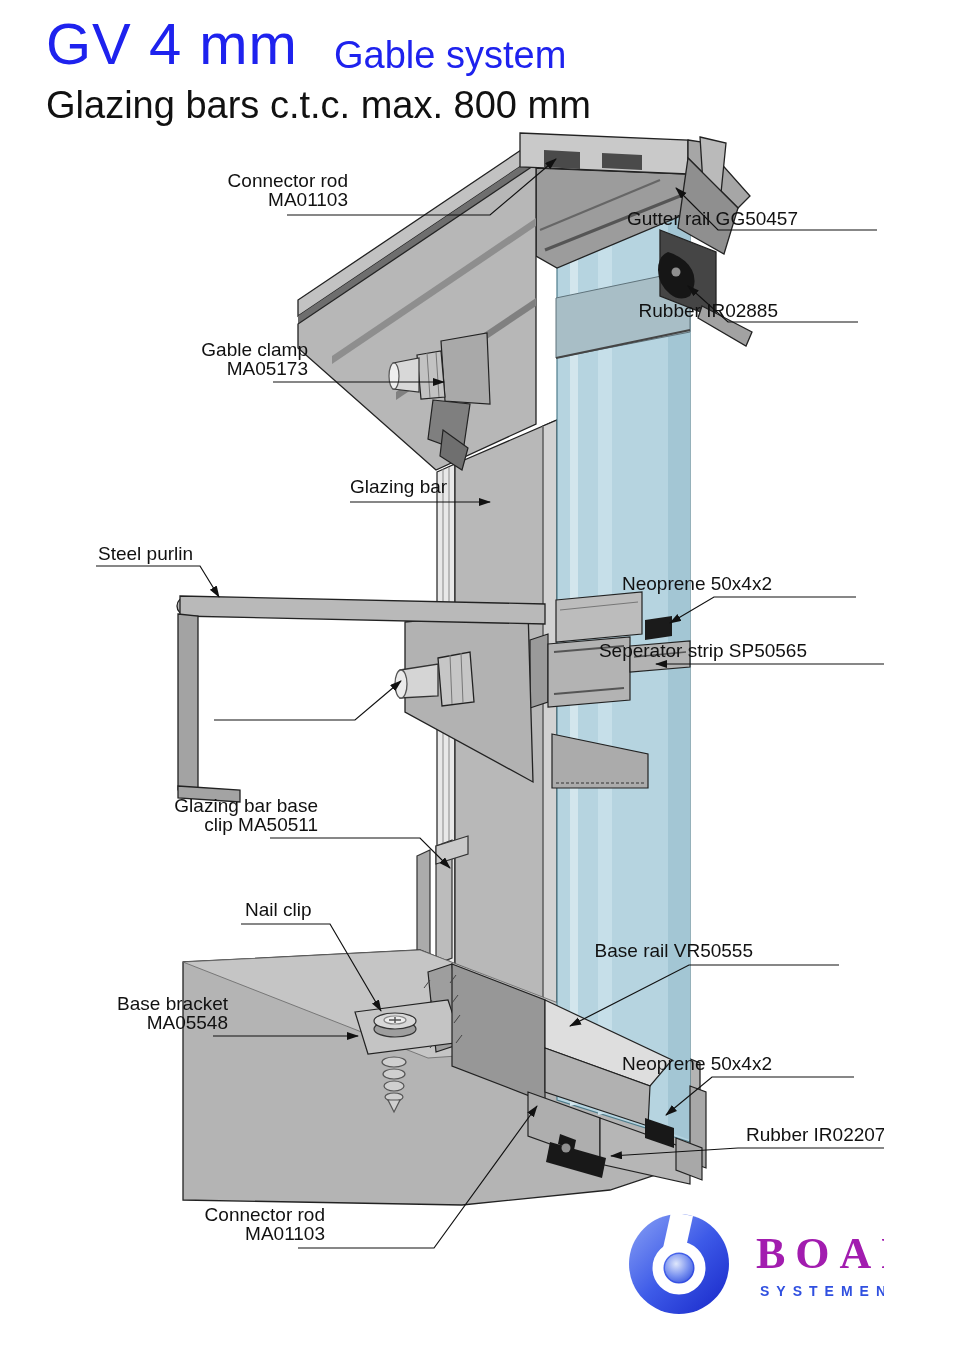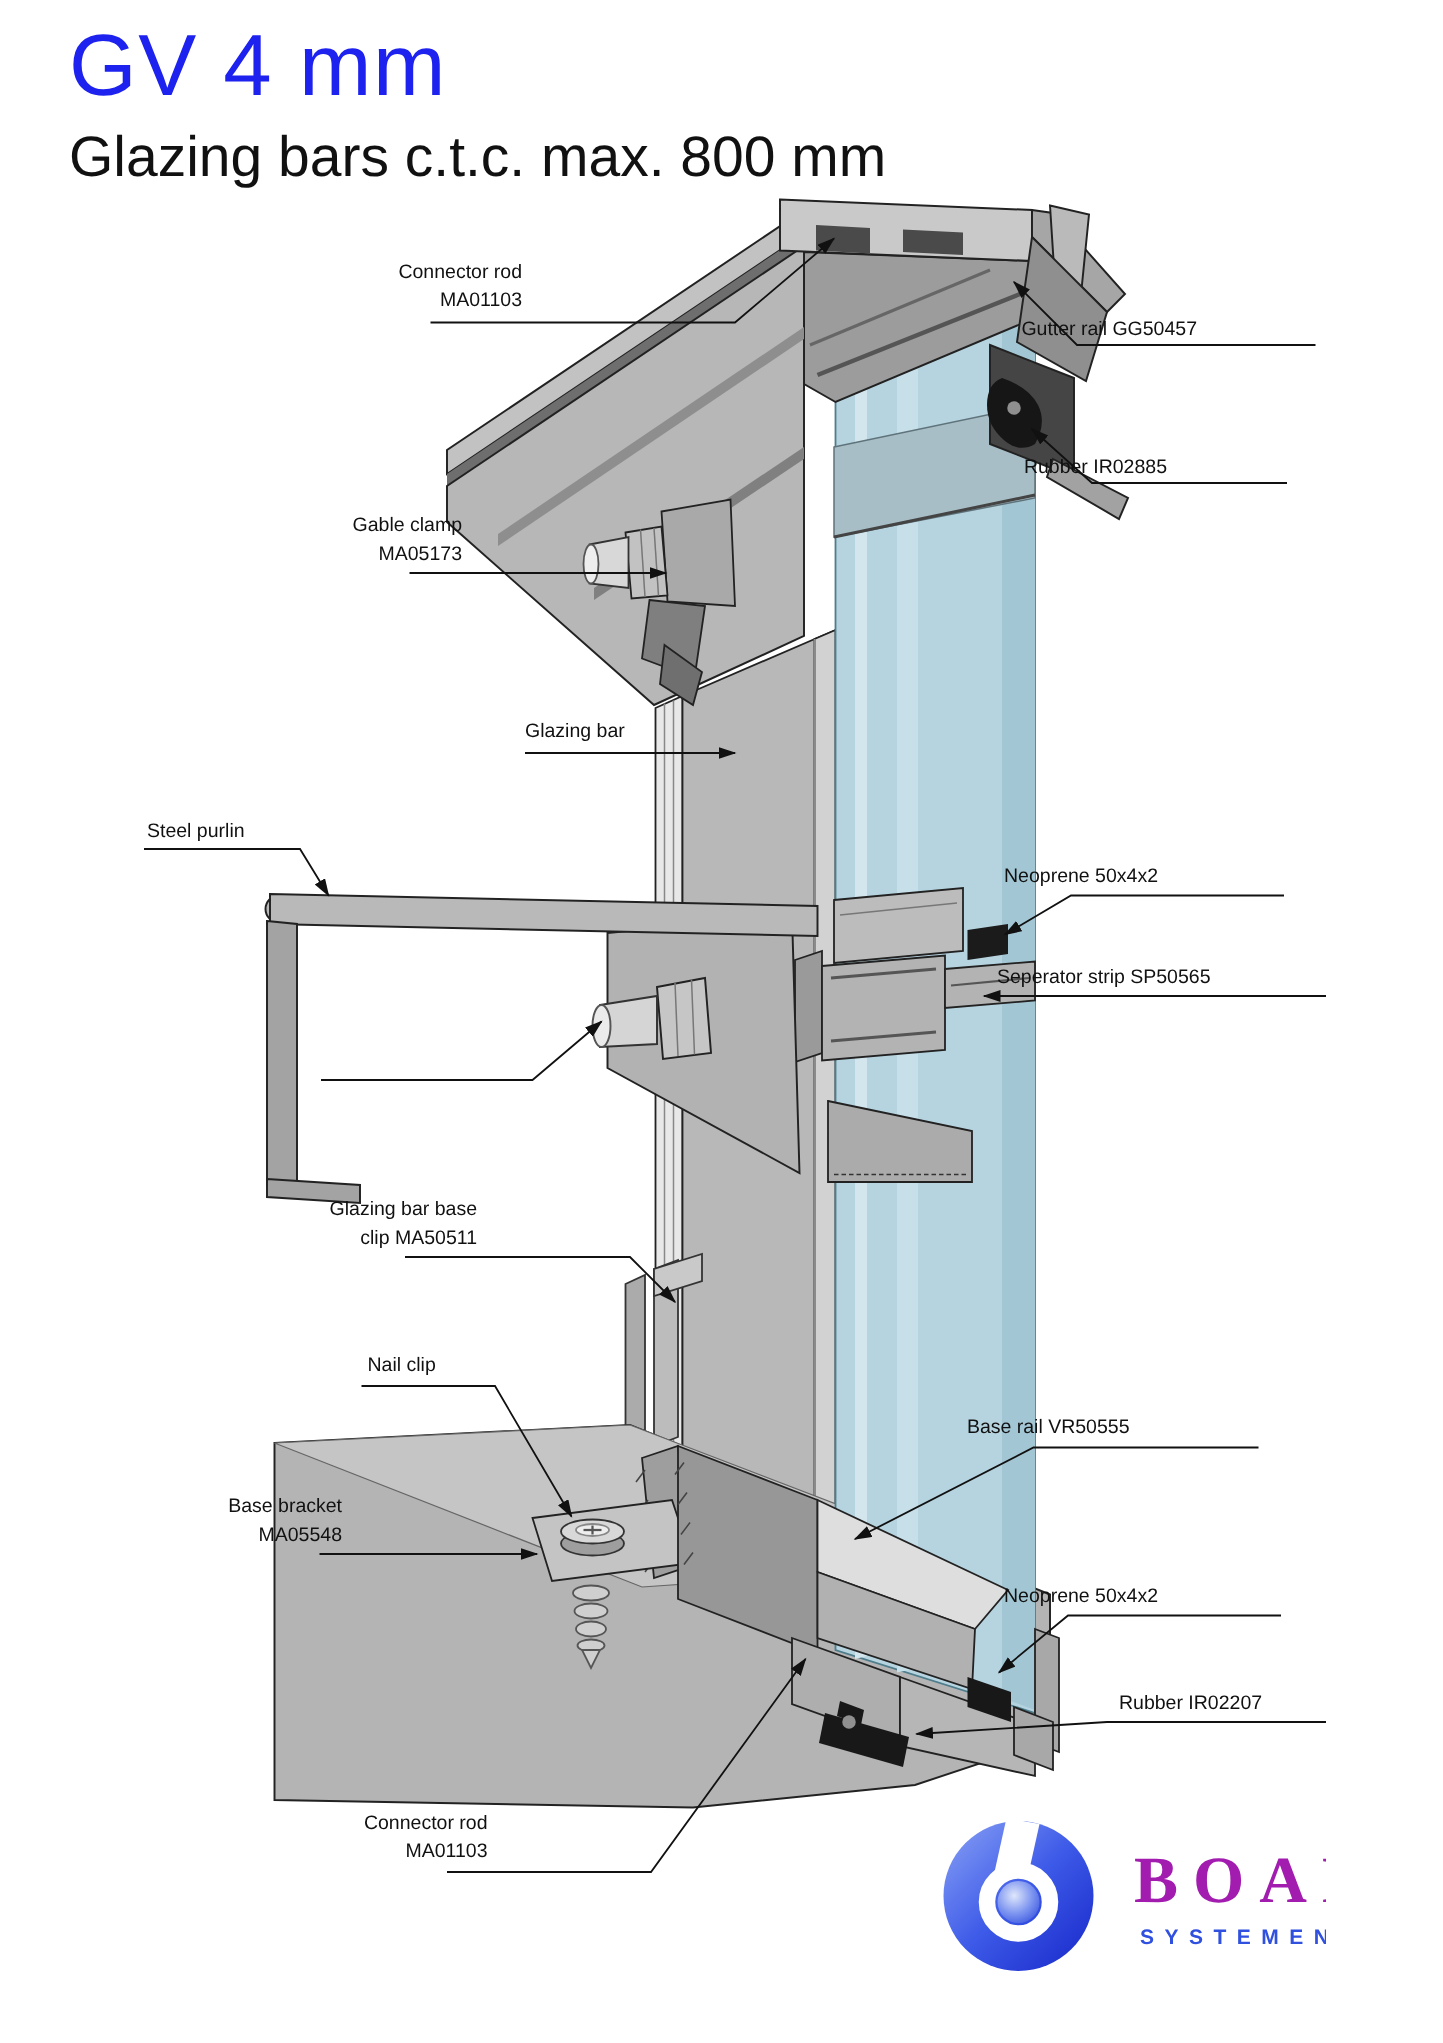--- a/index.html
+++ b/index.html
@@ -3,34 +3,35 @@
 <meta charset="utf-8">
 <style>
   html,body{margin:0;padding:0;background:#fff;}
   .page{position:relative;width:884px;height:1362px;background:#ffffff;overflow:hidden;
         font-family:"Liberation Sans",sans-serif;}
   .hdr{position:absolute;white-space:nowrap;}
   .hdr-main{left:46px;top:10px;font-size:58px;color:#1e22ee;letter-spacing:1px;}
   .hdr-sys{left:334px;top:34px;font-size:38px;color:#1e22ee;}
   .hdr-sub{left:46px;top:84px;font-size:38px;color:#111;}
   svg.draw{position:absolute;left:0;top:0;}
-  .lbl{position:absolute;font-size:13px;line-height:19px;color:#111;white-space:nowrap;}
+  .lbl{position:absolute;font-size:19px;line-height:19px;color:#111;white-space:nowrap;}
   .lbl .ln{display:block;}
   .ra{text-align:right;}
   .logo-name{position:absolute;left:756px;top:1228px;font-family:"Liberation Serif",serif;
              font-weight:700;font-size:44px;letter-spacing:10px;color:#a21caf;}
   .logo-sub{position:absolute;left:760px;top:1283px;font-size:14px;letter-spacing:7px;
             color:#3050e0;font-weight:700;}
 </style>
 </head>
 <body>
 
 <div class="page">
 
   <div class="hdr hdr-main">GV 4 mm</div>
+  <div class="hdr hdr-sys">Gable system</div>
   <div class="hdr hdr-sub">Glazing bars c.t.c. max. 800 mm</div>
 
   <svg class="draw" width="962" height="1362" viewBox="0 0 962 1362">
     <defs>
       <marker id="arr" markerWidth="13" markerHeight="10" refX="11" refY="4" orient="auto" markerUnits="userSpaceOnUse">
         <path d="M0,0 L12,4 L0,8 Z" fill="#111"></path>
       </marker>
       <linearGradient id="discGrad" x1="0" y1="0" x2="1" y2="1">
         <stop offset="0" stop-color="#8aa2f5"></stop>
         <stop offset="0.5" stop-color="#3d5ae8"></stop>

